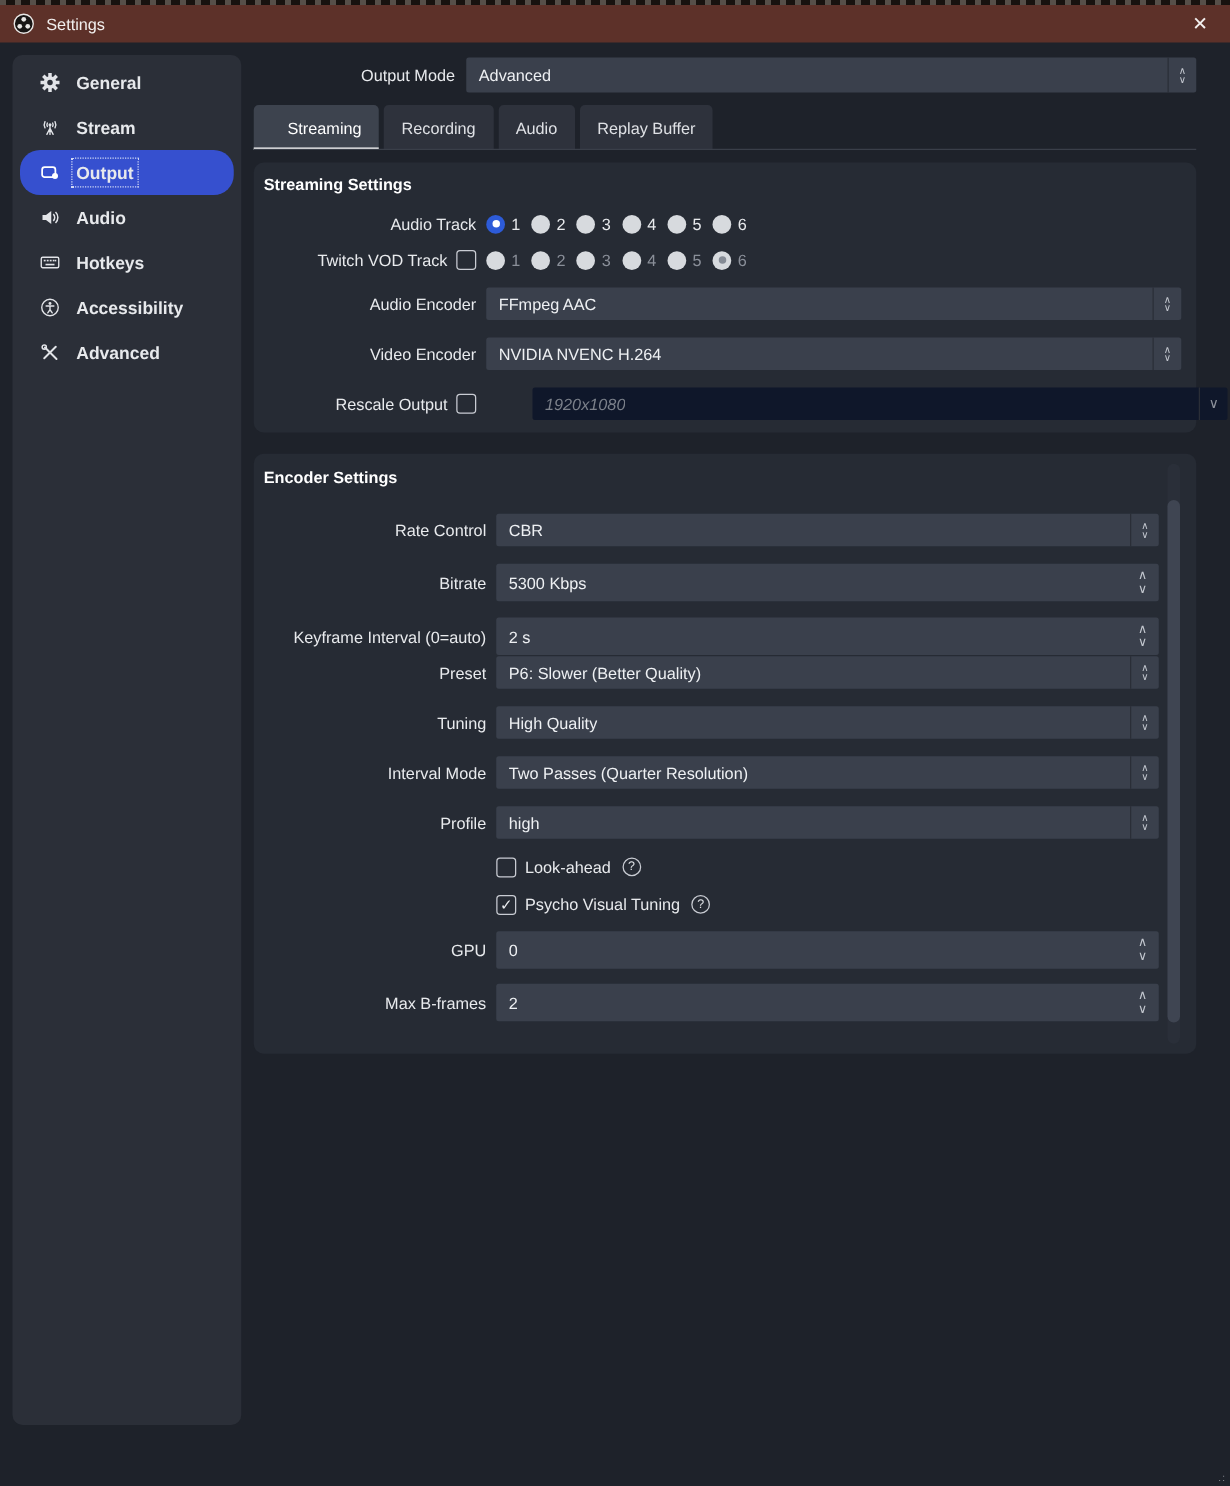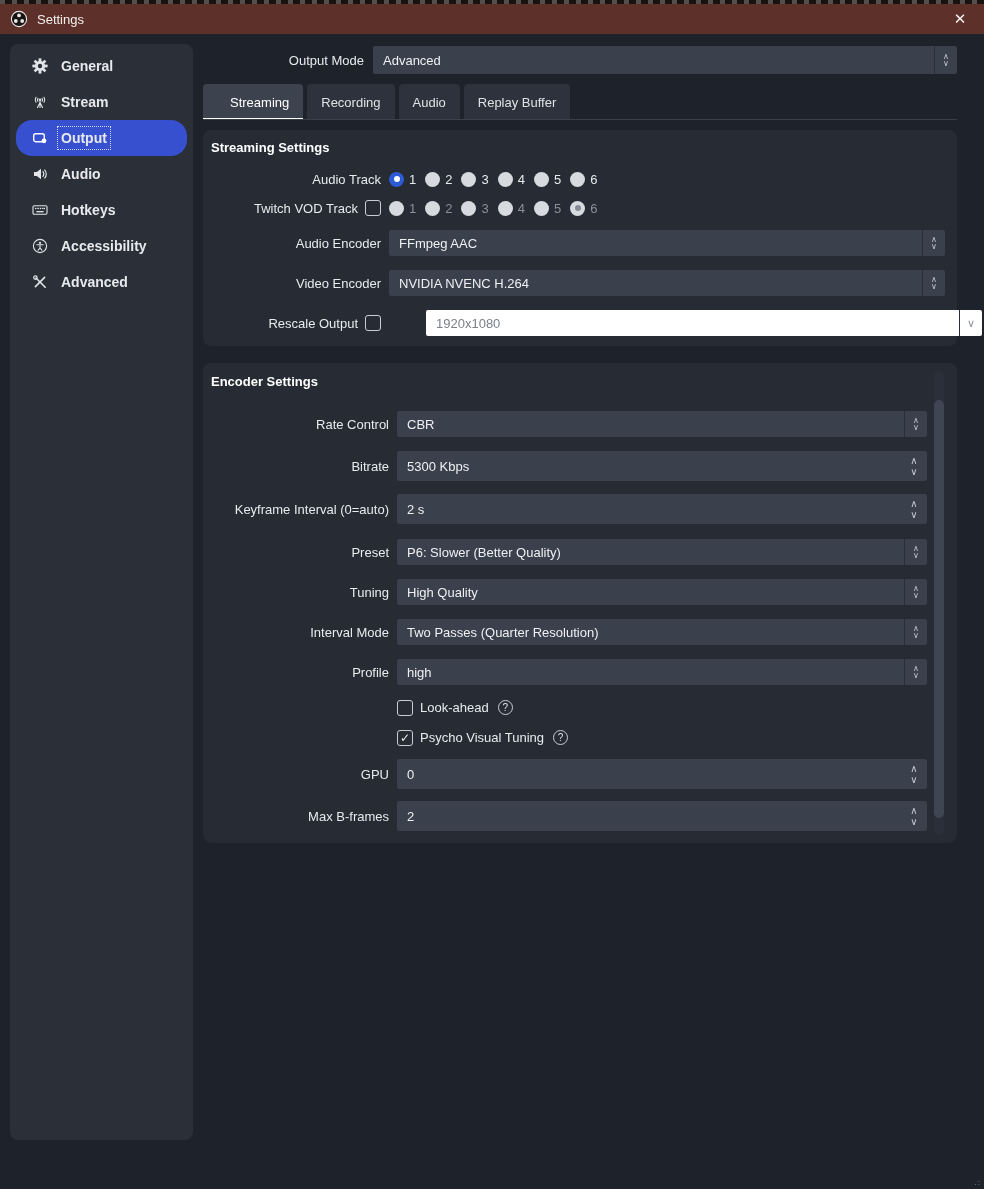--- a/index.html
+++ b/index.html
@@ -50,21 +50,21 @@
   }
   .field .val{ padding-left:10px; white-space:nowrap; overflow:hidden; }
   .field .arrows{
     margin-left:auto; height:100%; display:flex; flex-direction:column;
     align-items:center; justify-content:center; color:#c3c7cf;
     font-size:8px; line-height:7px; width:23px; flex:none;
   }
   .field.combo .arrows{ border-left:1px solid #2a2e37; }
   .field.spin{ height:30px; }
   .field.spin .arrows{ font-size:10px; line-height:11px; width:26px; }
-  .field.disabled{ background:#ffffff; }
+  .field.disabled{ background:#0f172a;font-style:italic; }
   .field.disabled .val{ color:#7b808a; }
   .field.disabled .arrows{ color:#8d929c; font-size:11px; line-height:11px; }
   
   .tabbar{ position:absolute; left:203px; top:84px; height:36px; display:flex; gap:4px; }
   .tab{
     background:#2e323c; border-radius:4px 4px 0 0; padding:0 14px;
     display:flex; align-items:center; color:#dfe1e5; position:relative;
   }
   .tab.active{ background:#3d434e; color:#ffffff;padding-left:27px; }
   .tab.active::after{
@@ -378,21 +378,21 @@
     <span class="flabel">Keyframe Interval (0=auto)</span>
     <div class="fctrl field spin">
       <span class="val">2 s</span>
       <span class="arrows">
           <span>∧</span>
           <span>∨</span>
         </span>
     </div>
   </div>
 
-  <div class="frow" style="margin-top:14px; height:26px;">
+  <div class="frow" style="height:26px;">
     <span class="flabel">Preset</span>
     <div class="fctrl field combo">
       <span class="val">P6: Slower (Better Quality)</span>
       <span class="arrows">
           <span>∧</span>
           <span>∨</span>
         </span>
     </div>
   </div>
 

